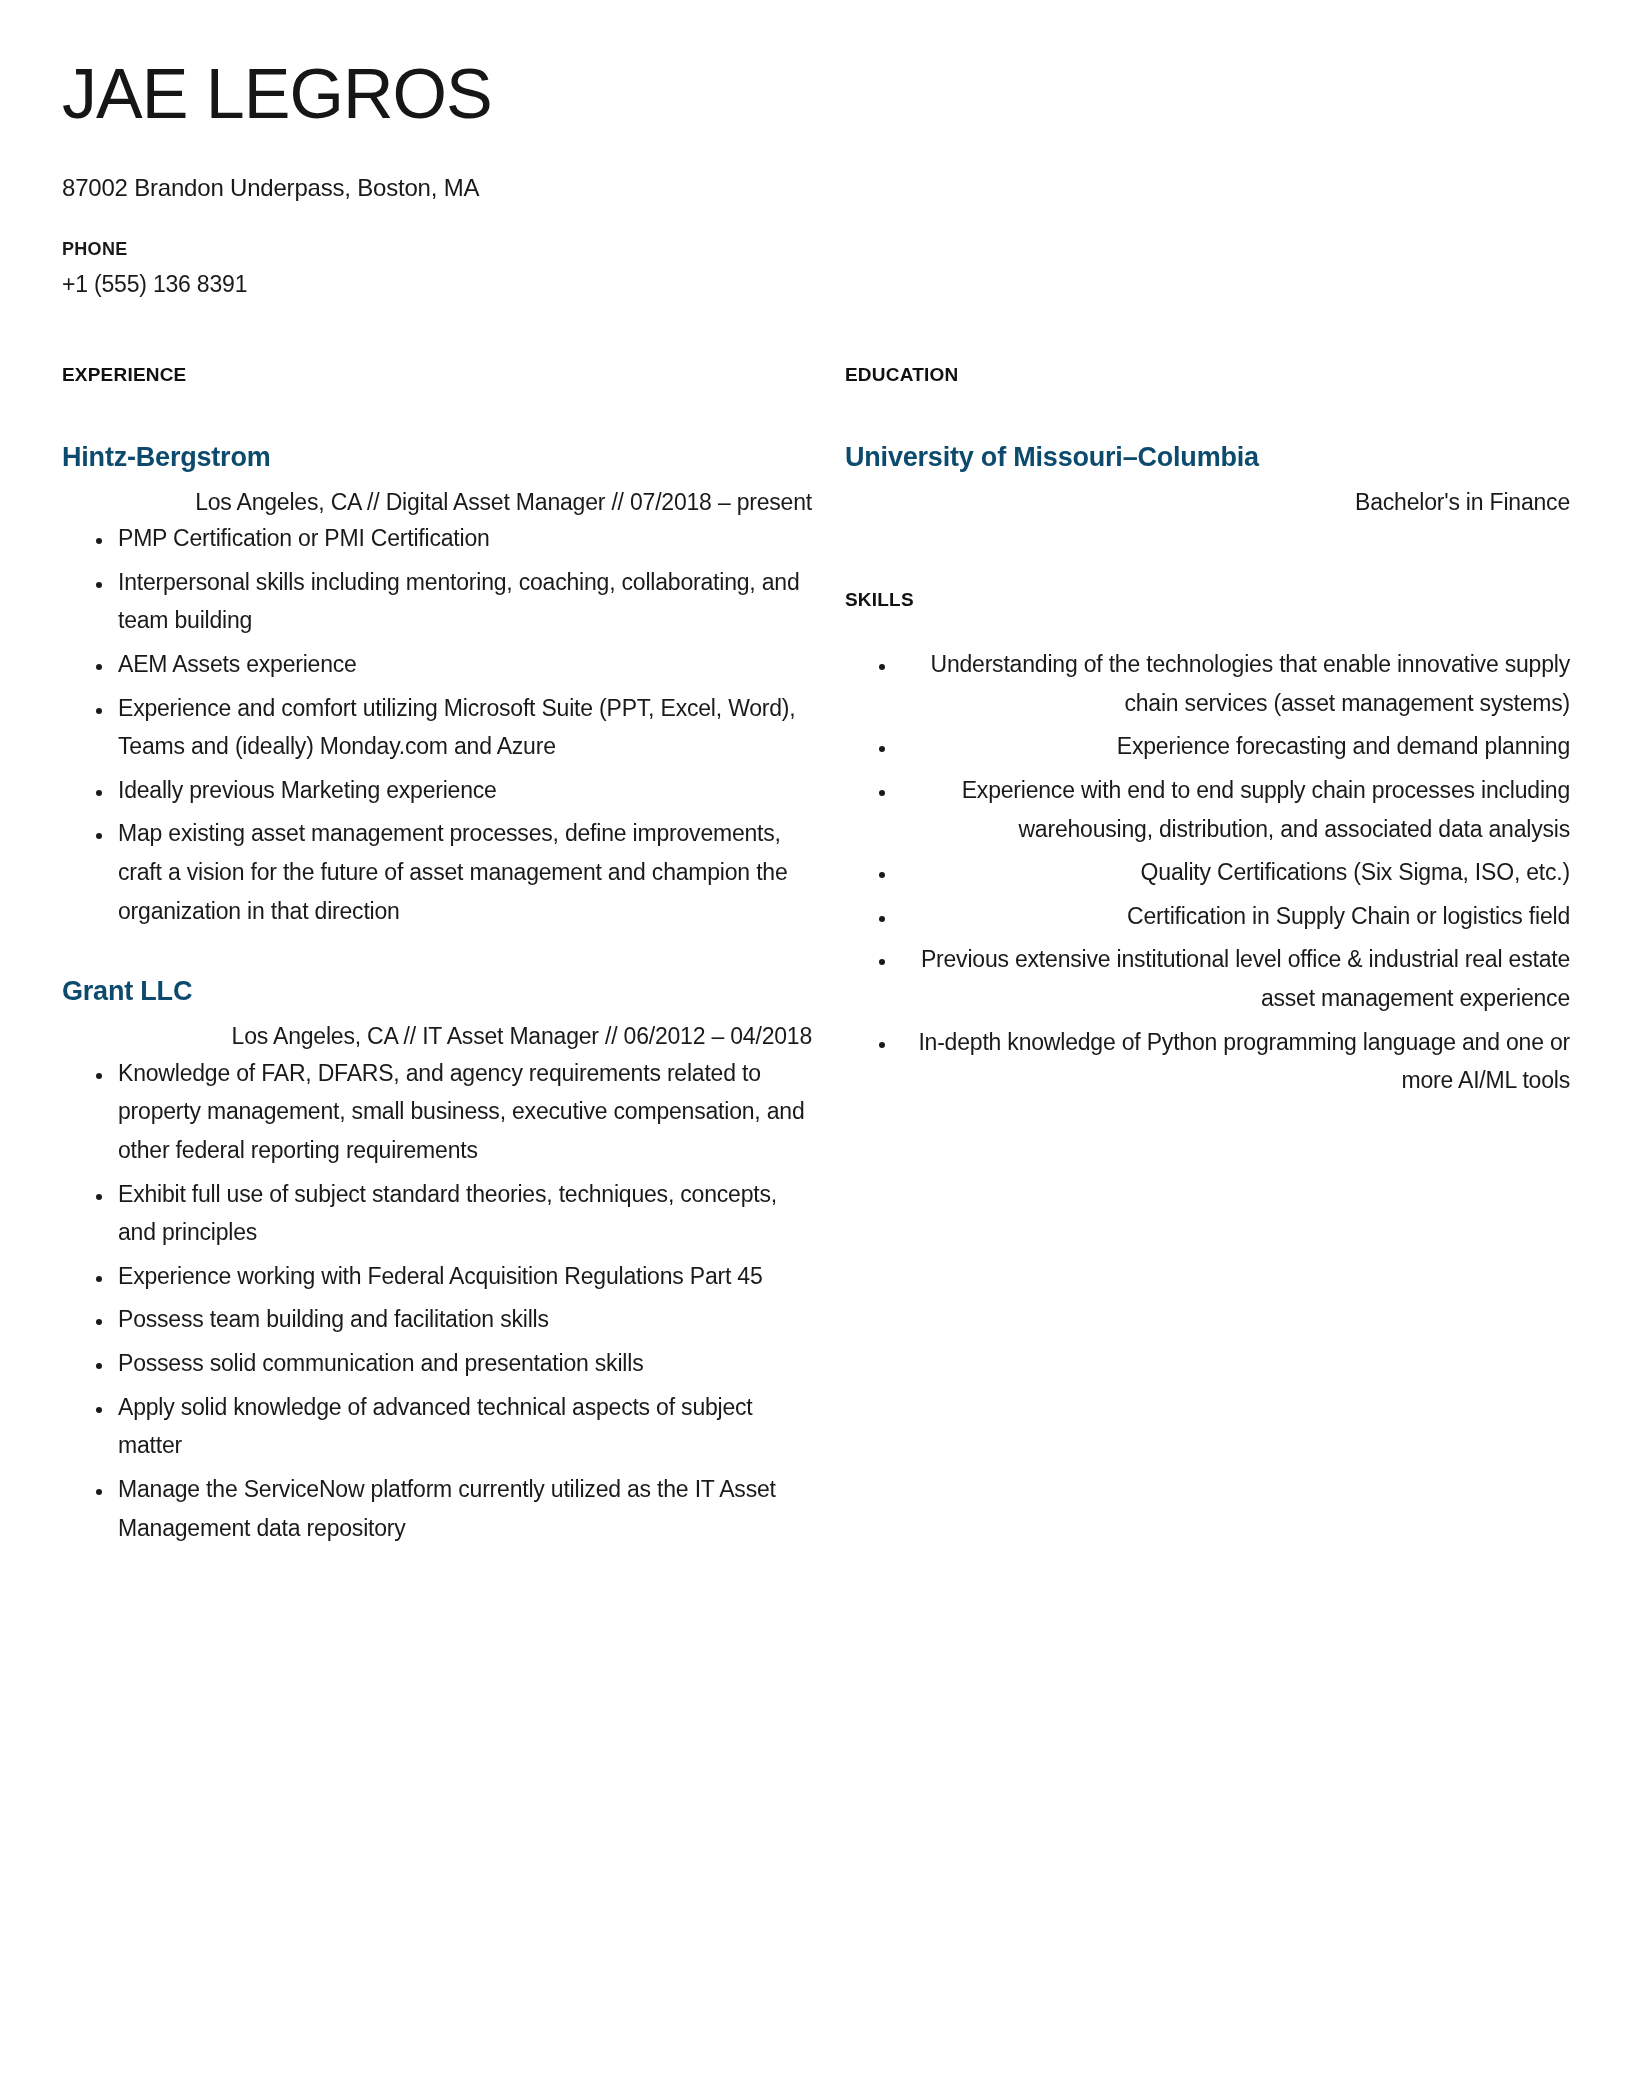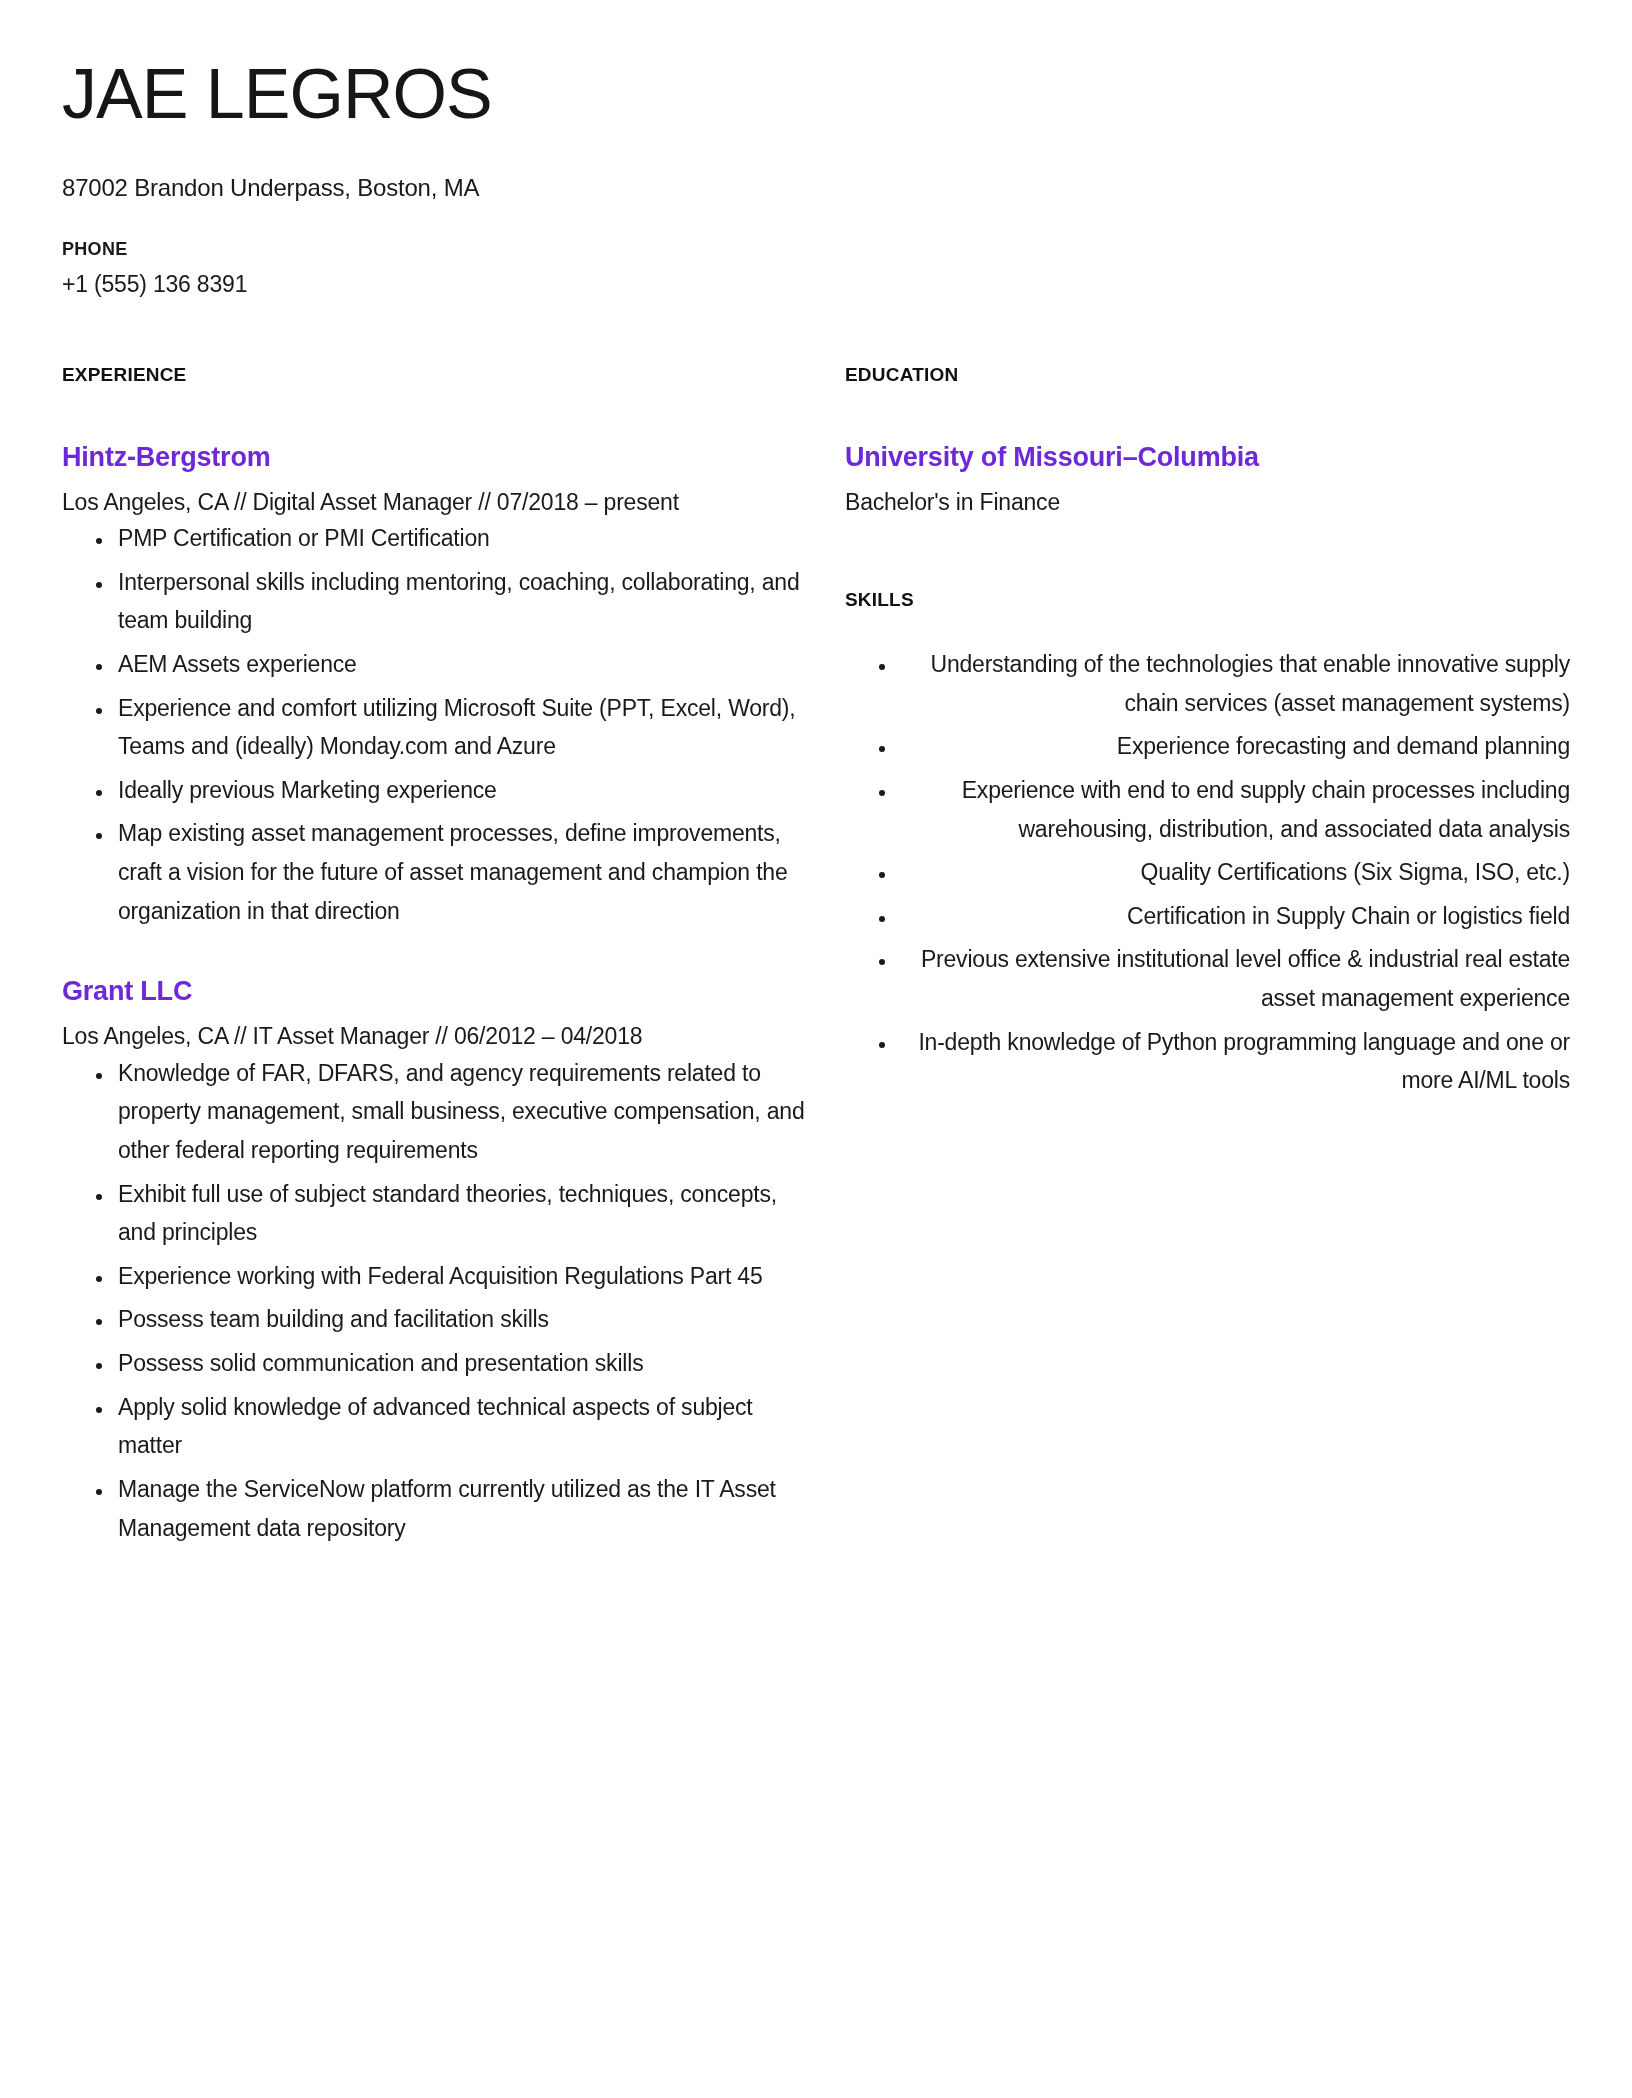--- a/index.html
+++ b/index.html
@@ -46,26 +46,27 @@
     font-size: 19px;
     font-weight: 700;
     letter-spacing: 0.2px;
     color: #111111;
   }
   .job, .school-block { margin-top: 56px; }
   .job + .job { margin-top: 46px; }
   .org-name {
     font-size: 27px;
     font-weight: 700;
-    color: #6d28d9;
+    color: #0c4a6e;
   }
   .meta-line, .degree {
     margin-top: 13px;
     font-size: 23px;
     line-height: 1.45;
+    text-align: right;
   }
   ul.bullets {
     padding-left: 52px;
     list-style: disc;
   }
   ul.bullets li {
     font-size: 23px;
     line-height: 1.68;
     margin-bottom: 5px;
     padding-left: 4px;

